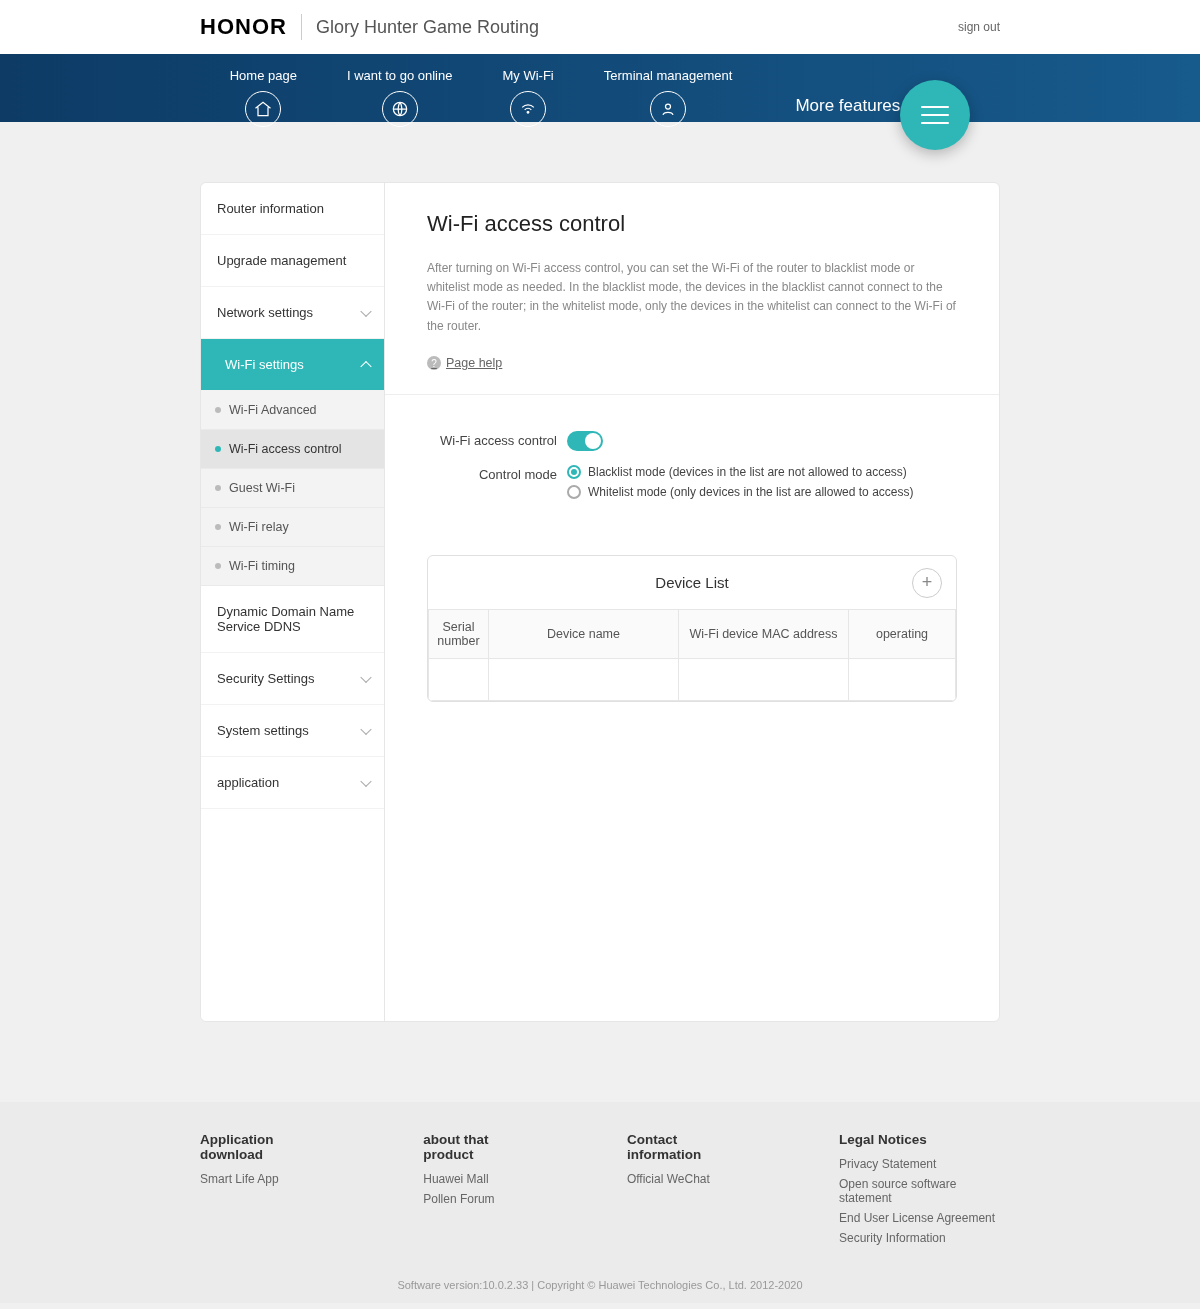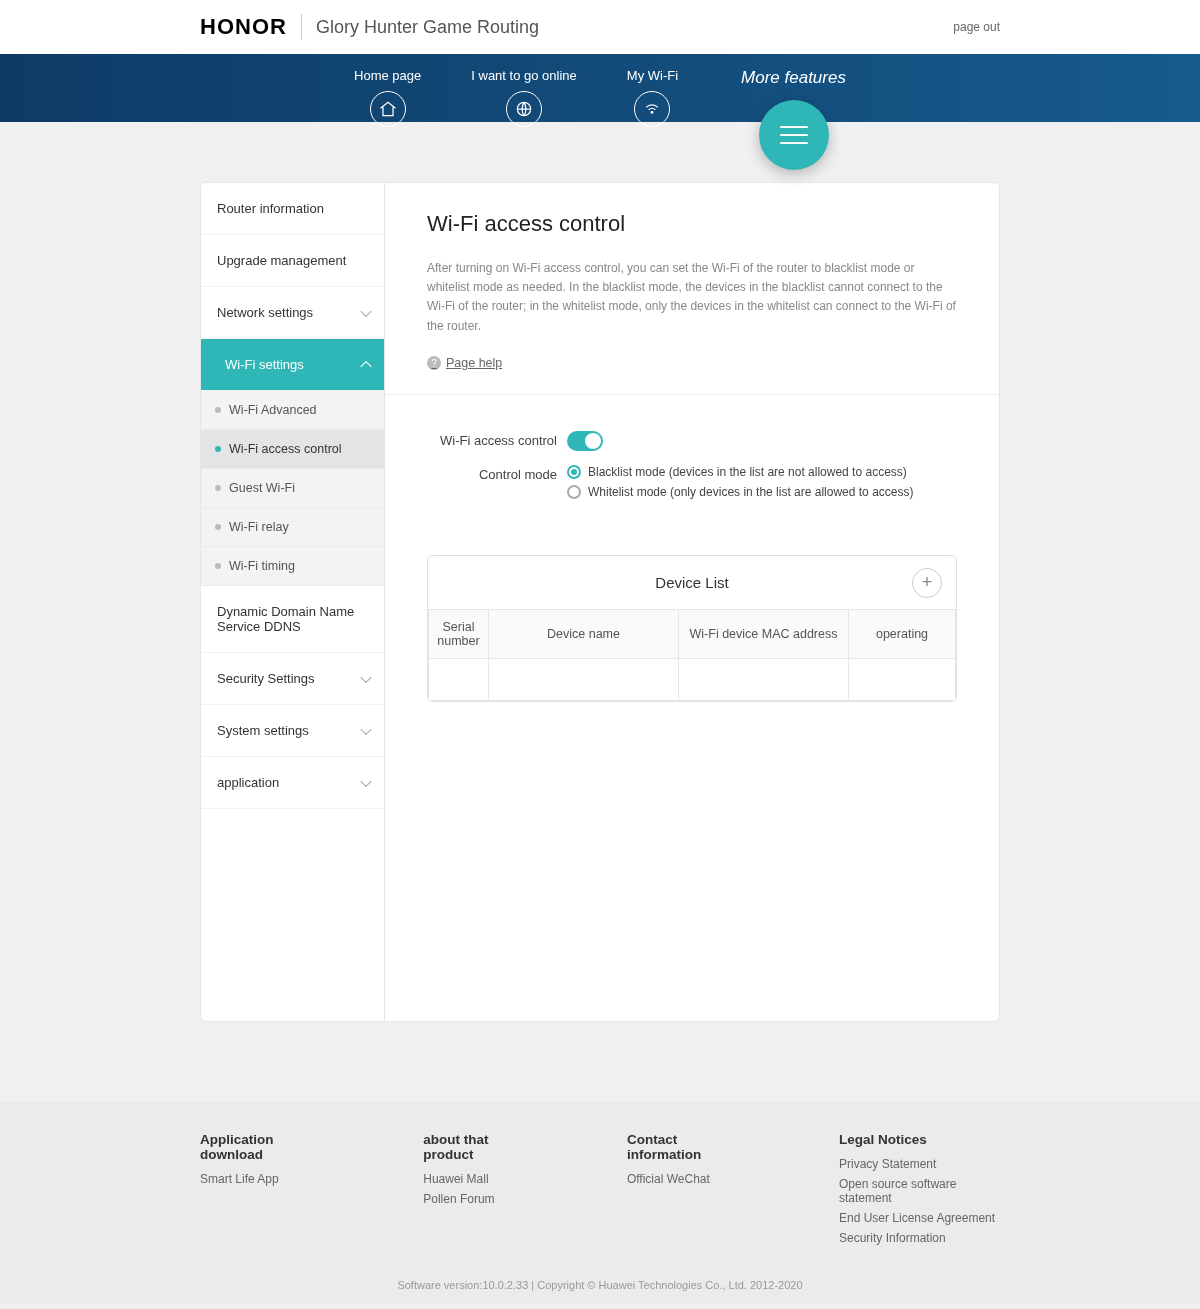--- a/index.html
+++ b/index.html
@@ -9,21 +9,21 @@
   .brand { font-size: 22px; font-weight: 700; letter-spacing: 1px; color: #000; }
   .brand-divider { width: 1px; height: 26px; background: #ccc; margin: 0 14px; }
   .product { font-size: 18px; color: #555; font-weight: 400; }
   .signout { margin-left: auto; font-size: 12px; color: #666; cursor: pointer; }
   
   .navbar { background: linear-gradient(to right, #0d3b66, #175a8c); height: 68px; display: flex; align-items: flex-start; justify-content: center; position: relative; }
   .nav-items { display: flex; gap: 50px; padding-top: 14px; align-items: flex-start; }
   .nav-item { display: flex; flex-direction: column; align-items: center; color: #fff; cursor: pointer; font-size: 13px; }
   .nav-item .icon-circle { width: 36px; height: 36px; border: 1.5px solid #fff; border-radius: 50%; margin-top: 8px; display: flex; align-items: center; justify-content: center; }
   .nav-item .icon-circle svg { stroke: #fff; fill: none; stroke-width: 1.5; }
-  .nav-more { display: flex; flex-direction: column; align-items: center; color: #fff; margin-left: 13px; font-style: italic; }
+  .nav-more { display: flex; flex-direction: row; align-items: center; color: #fff; margin-left: 13px; }
   .nav-more-label { font-size: 17px; font-weight: 500; }
   .more-circle { width: 70px; height: 70px; background: #2fb7b7; border-radius: 50%; display: flex; align-items: center; justify-content: center; margin-top: 6px; box-shadow: 0 4px 14px rgba(0,0,0,0.25); position: relative; top: 6px; }
   .more-circle .bars { width: 28px; }
   .more-circle .bars div { height: 2px; background: #fff; margin: 6px 0; border-radius: 1px; }
   
   .page-wrap { max-width: 800px; margin: 60px auto 80px; display: flex; border: 1px solid #e6e6e6; border-radius: 6px; background: #fff; min-height: 840px; }
   
   .sidebar { width: 184px; border-right: 1px solid #e6e6e6; background: #fff; border-radius: 6px 0 0 6px; overflow: hidden; }
   .side-item { padding: 18px 16px; font-size: 13px; color: #333; cursor: pointer; border-bottom: 1px solid #f2f2f2; position: relative; }
   .side-item.expandable::after { content: ""; position: absolute; right: 14px; top: 50%; width: 7px; height: 7px; border-right: 1px solid #aaa; border-bottom: 1px solid #aaa; transform: translateY(-70%) rotate(45deg); }
@@ -73,21 +73,21 @@
   .footer-col a { display: block; font-size: 12px; color: #666; text-decoration: none; margin-bottom: 6px; cursor: pointer; }
   .footer-bottom { text-align: center; font-size: 11px; color: #999; margin-top: 28px; }
 </style>
 </head>
 <body>
 
 <div class="topbar">
   <span class="brand">HONOR</span>
   <div class="brand-divider"></div>
   <span class="product">Glory Hunter Game Routing</span>
-  <span class="signout">page out</span>
+  <span class="signout">sign out</span>
 </div>
 
 <div class="navbar">
   <div class="nav-items">
     <div class="nav-item">
       <span>Home page</span>
       <span class="icon-circle">
         <svg width="20" height="20" viewBox="0 0 24 24">
             <path d="M3 11 L12 4 L21 11 M6 10 V20 H18 V10"></path>
           </svg>
@@ -101,20 +101,29 @@
             <path d="M4 12h16M12 4c3 4 3 12 0 16M12 4c-3 4-3 12 0 16"></path>
           </svg>
       </span>
     </div>
     <div class="nav-item">
       <span>My Wi-Fi</span>
       <span class="icon-circle">
         <svg width="20" height="20" viewBox="0 0 24 24">
             <path d="M5 10c4-4 10-4 14 0M8 13c2.5-2.5 5.5-2.5 8 0"></path>
             <circle cx="12" cy="16" r="1" fill="#fff"></circle>
+          </svg>
+      </span>
+    </div>
+    <div class="nav-item">
+      <span>Terminal management</span>
+      <span class="icon-circle">
+        <svg width="20" height="20" viewBox="0 0 24 24">
+            <circle cx="12" cy="9" r="3"></circle>
+            <path d="M6 19c1-4 11-4 12 0"></path>
           </svg>
       </span>
     </div>
     <div class="nav-more">
       <span class="nav-more-label">More features</span>
       <div class="more-circle">
         <div class="bars">
             <div></div>
             <div></div>
             <div></div>

